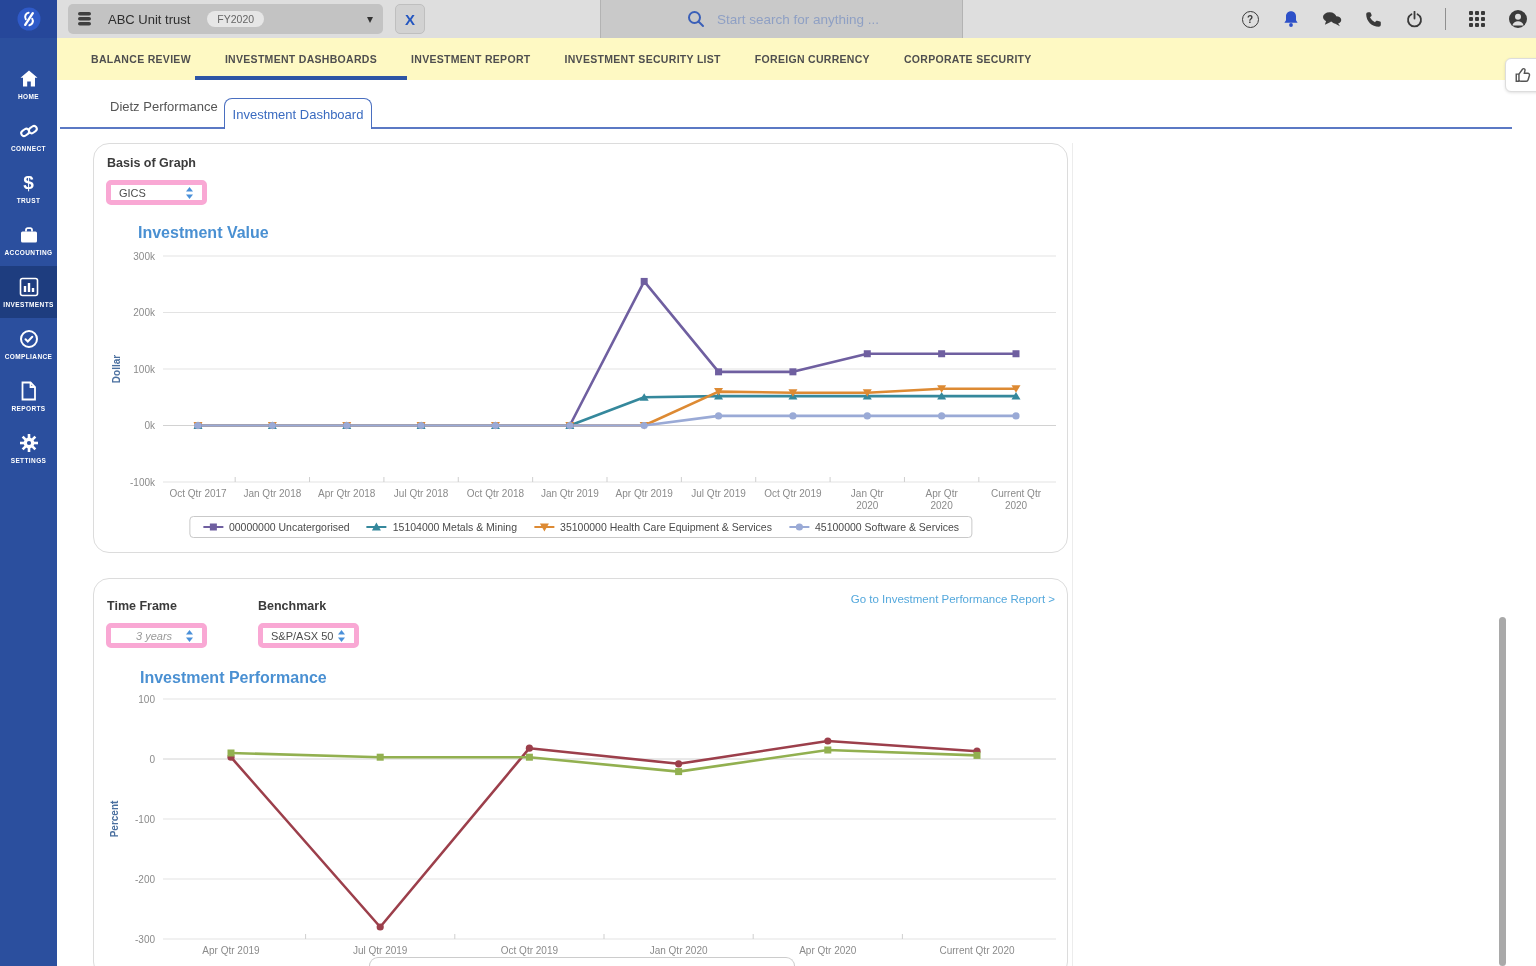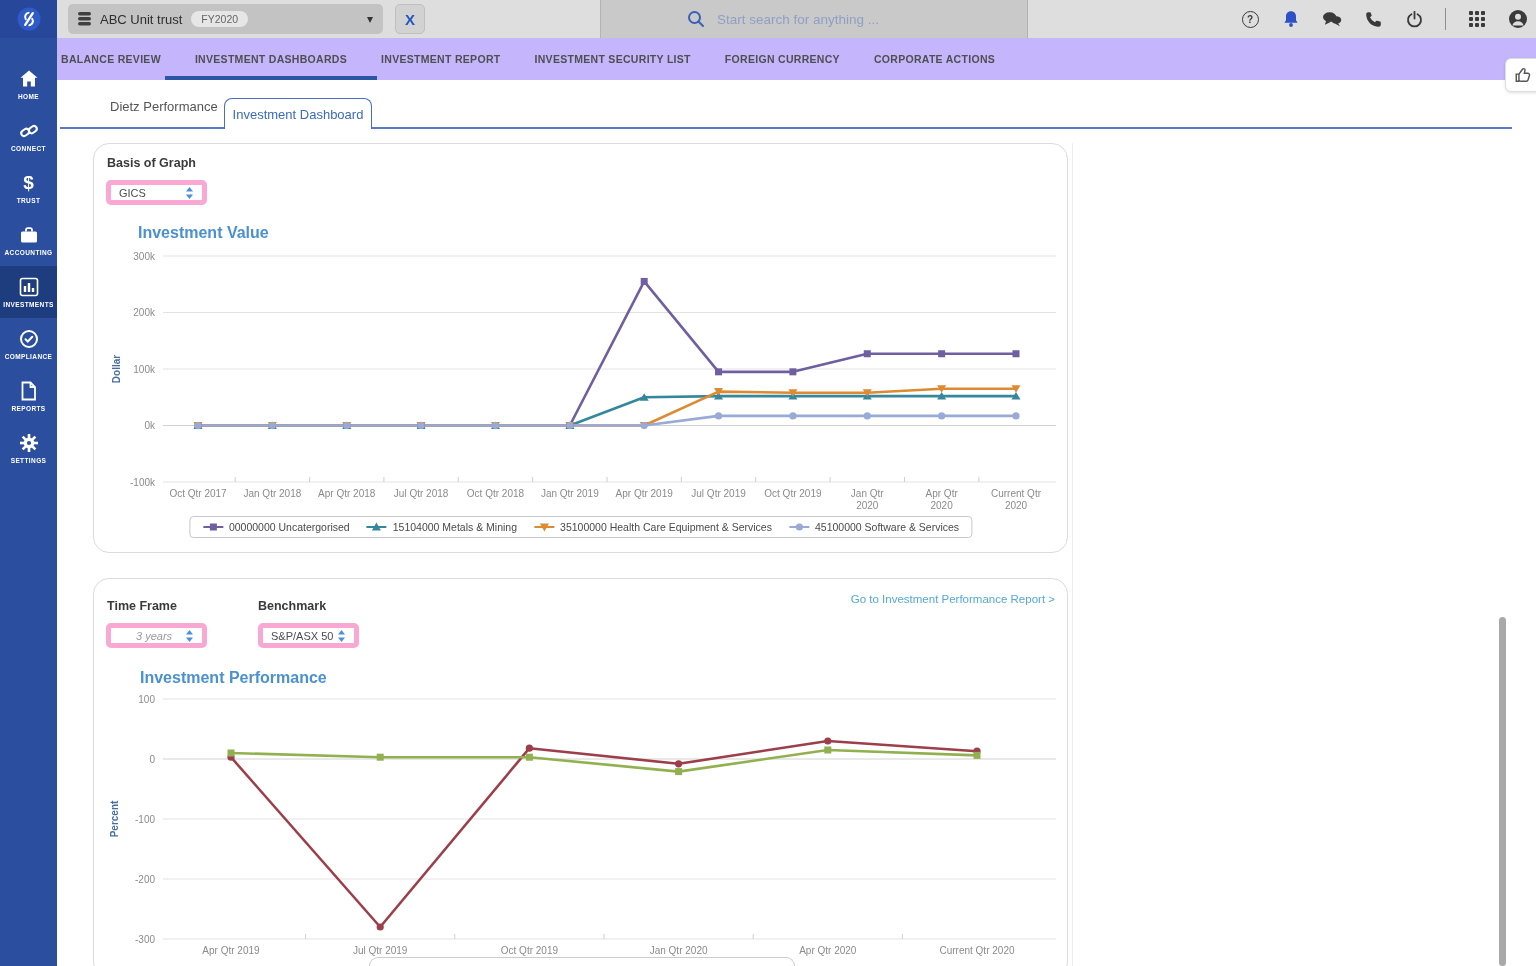--- a/index.html
+++ b/index.html
@@ -1,27 +1,27 @@
 <!DOCTYPE html>
 <html><head>
 <meta charset="utf-8">
 <style>
   html,body{margin:0;padding:0;width:1536px;height:966px;overflow:hidden;background:#fff;
     font-family:"Liberation Sans",sans-serif;position:relative;}
   
   .topbar{position:absolute;left:57px;top:0;right:0;height:38px;background:#dedede;}
   .entity-sel{position:absolute;left:11px;top:4px;width:315px;height:30px;background:#c3c3c3;
-    border-radius:5px;display:flex;align-items:center;padding:0 10px;box-sizing:border-box;gap:9px;cursor:pointer;}
+    border-radius:5px;display:flex;align-items:center;padding:0 10px;box-sizing:border-box;gap:17px;cursor:pointer;}
   .entity-name{font-size:13px;color:#2e2e2e;}
   .pill{background:#e6e6e6;border-radius:10px;padding:2px 10px;font-size:10.5px;color:#666;}
   .caret{margin-left:auto;font-size:12px;color:#333;}
   .xl-btn{position:absolute;left:338px;top:4px;width:30px;height:30px;background:#d2d2d2;border:1px solid #bfbfbf;
     border-radius:5px;display:flex;align-items:center;justify-content:center;box-sizing:border-box;cursor:pointer;}
   .xl-btn span{font-size:15px;font-weight:bold;color:#2456c0;}
-  .searchbox{position:absolute;left:543px;top:0;width:428px;height:38px;background:#c9c9c9;
+  .searchbox{position:absolute;left:543px;top:0;width:363px;height:38px;background:#c9c9c9;
     border-left:1px solid #b3b3b3;border-right:1px solid #b3b3b3;display:flex;align-items:center;
     padding-left:86px;box-sizing:border-box;gap:10px;}
   .searchbox input{background:transparent;border:none;outline:none;font-size:13.5px;color:#47598c;width:220px;
     font-family:"Liberation Sans",sans-serif;}
   .searchbox input::placeholder{color:#8fa0c4;opacity:1;}
   .tb-icons{position:absolute;right:8px;top:0;height:38px;display:flex;align-items:center;gap:21px;}
   .tb-ic{width:20px;height:20px;display:flex;align-items:center;justify-content:center;cursor:pointer;}
   .help-circle{width:15px;height:15px;border:1.6px solid #3a3a3a;border-radius:50%;display:flex;align-items:center;
     justify-content:center;font-size:10px;font-weight:bold;color:#3a3a3a;}
   .vdiv{width:1px;height:22px;background:#8f8f8f;}
@@ -30,22 +30,22 @@
   
   .sidebar{position:absolute;left:0;top:0;width:57px;height:966px;background:#2b4f9e;z-index:5;}
   .logo-box{height:38px;display:flex;align-items:center;justify-content:center;background:#26479a;cursor:pointer;}
   .sb-items{margin-top:20px;display:flex;flex-direction:column;}
   .sb-item{height:52px;display:flex;flex-direction:column;align-items:center;justify-content:center;gap:4px;cursor:pointer;}
   .sb-item.active{background:#1e3d7f;}
   .sb-label{font-size:6.5px;font-weight:bold;color:#fff;letter-spacing:.4px;}
   .sb-ico{height:20px;display:flex;align-items:center;justify-content:center;}
   .dollar{font-size:19px;font-weight:bold;color:#fff;line-height:20px;}
   
-  .navtabs{position:absolute;left:57px;top:38px;right:0;height:42px;background:#c4b5fd;display:flex;
-    align-items:center;gap:26px;}
+  .navtabs{position:absolute;left:57px;top:38px;right:0;height:42px;background:#fef9c3;display:flex;
+    align-items:center;padding-left:30px;gap:26px;}
   .tab{position:relative;height:100%;display:flex;align-items:center;padding:0 4px;font-size:10.5px;
     font-weight:bold;color:#4f4f4f;letter-spacing:.3px;cursor:pointer;white-space:nowrap;}
   .tab.active::after{content:'';position:absolute;left:-26px;right:-26px;bottom:0;height:4px;background:#2d55a5;}
   
   .subtabs{position:absolute;left:57px;top:80px;right:0;height:66px;background:#fff;}
   .subline{position:absolute;left:3px;top:47px;right:24px;height:2px;background:#5b79c4;}
   .subtab-inactive{position:absolute;left:53px;top:19px;font-size:13px;color:#555;cursor:pointer;}
   .subtab-active{position:absolute;left:167px;top:18px;width:148px;height:31px;background:#fff;z-index:2;
     border:1.5px solid #4a6fc0;border-bottom:none;border-radius:8px 8px 0 0;display:flex;align-items:center;
     justify-content:center;font-size:13px;color:#3a6bc0;cursor:pointer;box-sizing:border-box;}
@@ -241,21 +241,21 @@
     </span>
   </div>
 </div>
 
 <div class="navtabs">
   <div class="tab">BALANCE REVIEW</div>
   <div class="tab active">INVESTMENT DASHBOARDS</div>
   <div class="tab">INVESTMENT REPORT</div>
   <div class="tab">INVESTMENT SECURITY LIST</div>
   <div class="tab">FOREIGN CURRENCY</div>
-  <div class="tab">CORPORATE ACTIONS</div>
+  <div class="tab">CORPORATE SECURITY</div>
 </div>
 
 <div class="subtabs">
   <div class="subline"></div>
   <div class="subtab-inactive">Dietz Performance</div>
   <div class="subtab-active">Investment Dashboard</div>
 </div>
 
 <div class="thumbs-card">
   <svg width="18" height="18" viewBox="0 0 20 20" fill="none" stroke="#555" stroke-width="1.6">

